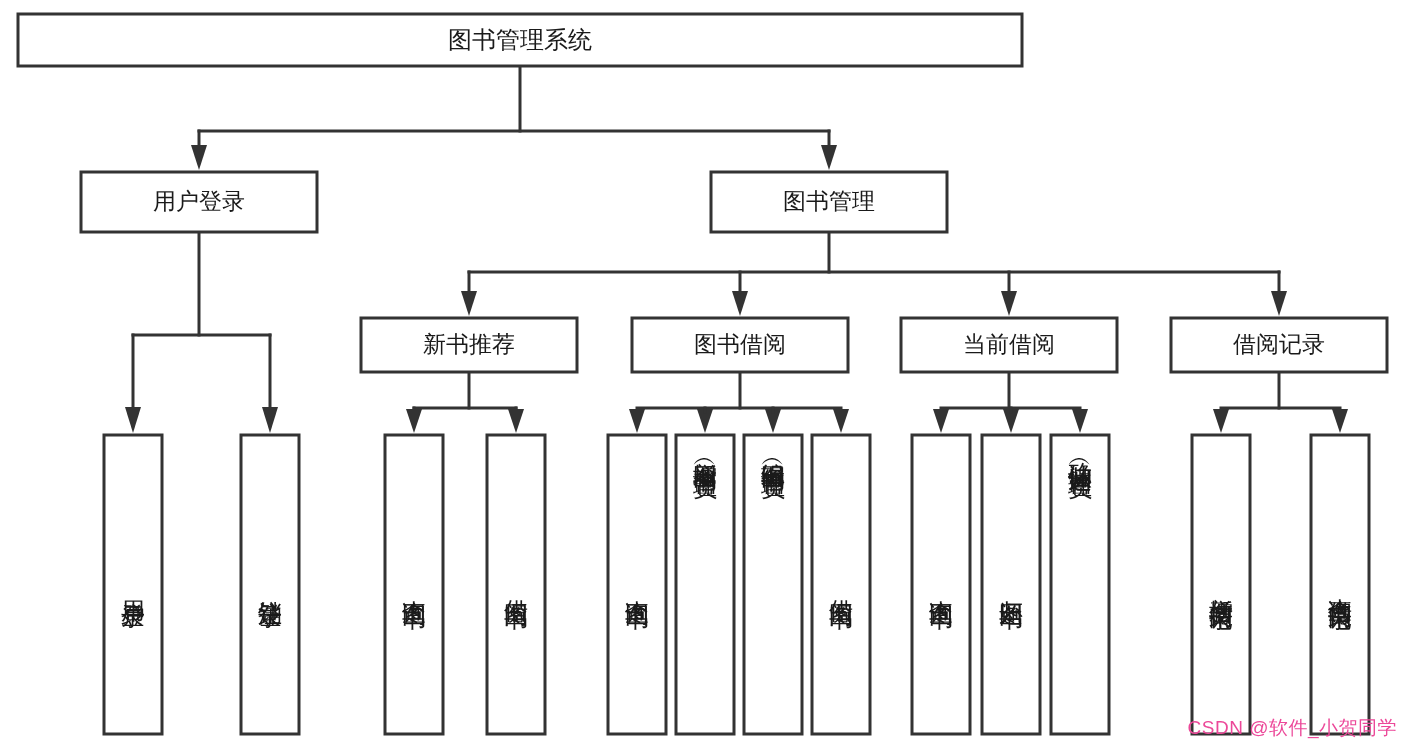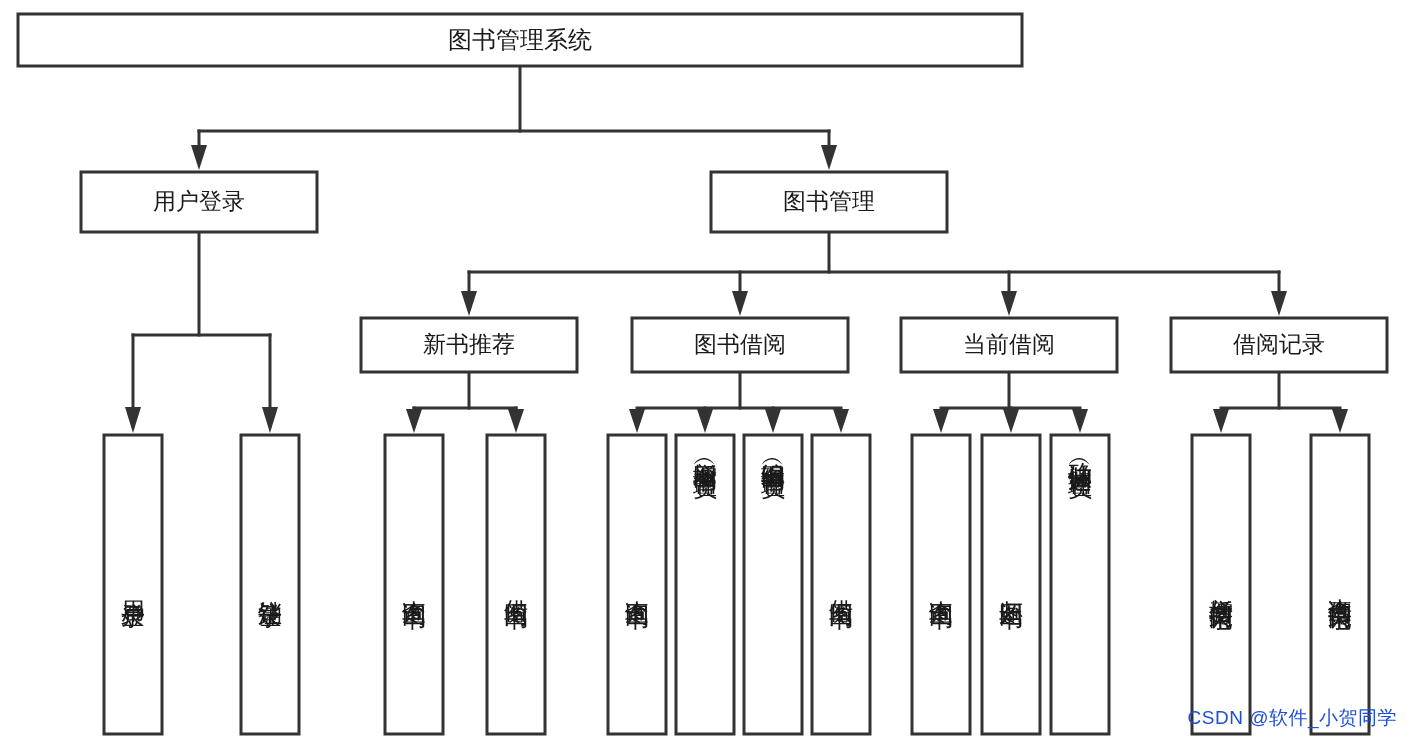--- a/index.html
+++ b/index.html
@@ -69,24 +69,24 @@
     font-size: 24px;
     line-height: 1.08;
     letter-spacing: 2px;
     color: #1a1a1a;
     white-space: nowrap;
     text-align: center;
   }
   .watermark {
     position: absolute;
     right: 8px;
-    bottom: 16px;
+    bottom: 6px;
     font-family: "Liberation Sans", "DejaVu Sans", sans-serif;
     font-size: 19px;
-    color: #1d4ed8;
+    color: #ec4899;
     letter-spacing: 0.5px;
     white-space: nowrap;
   }
 </style>
 </head>
 <body>
 
 <div id="diagram-root">
 
   <svg class="diagram-canvas" viewBox="0 0 1405 747">

